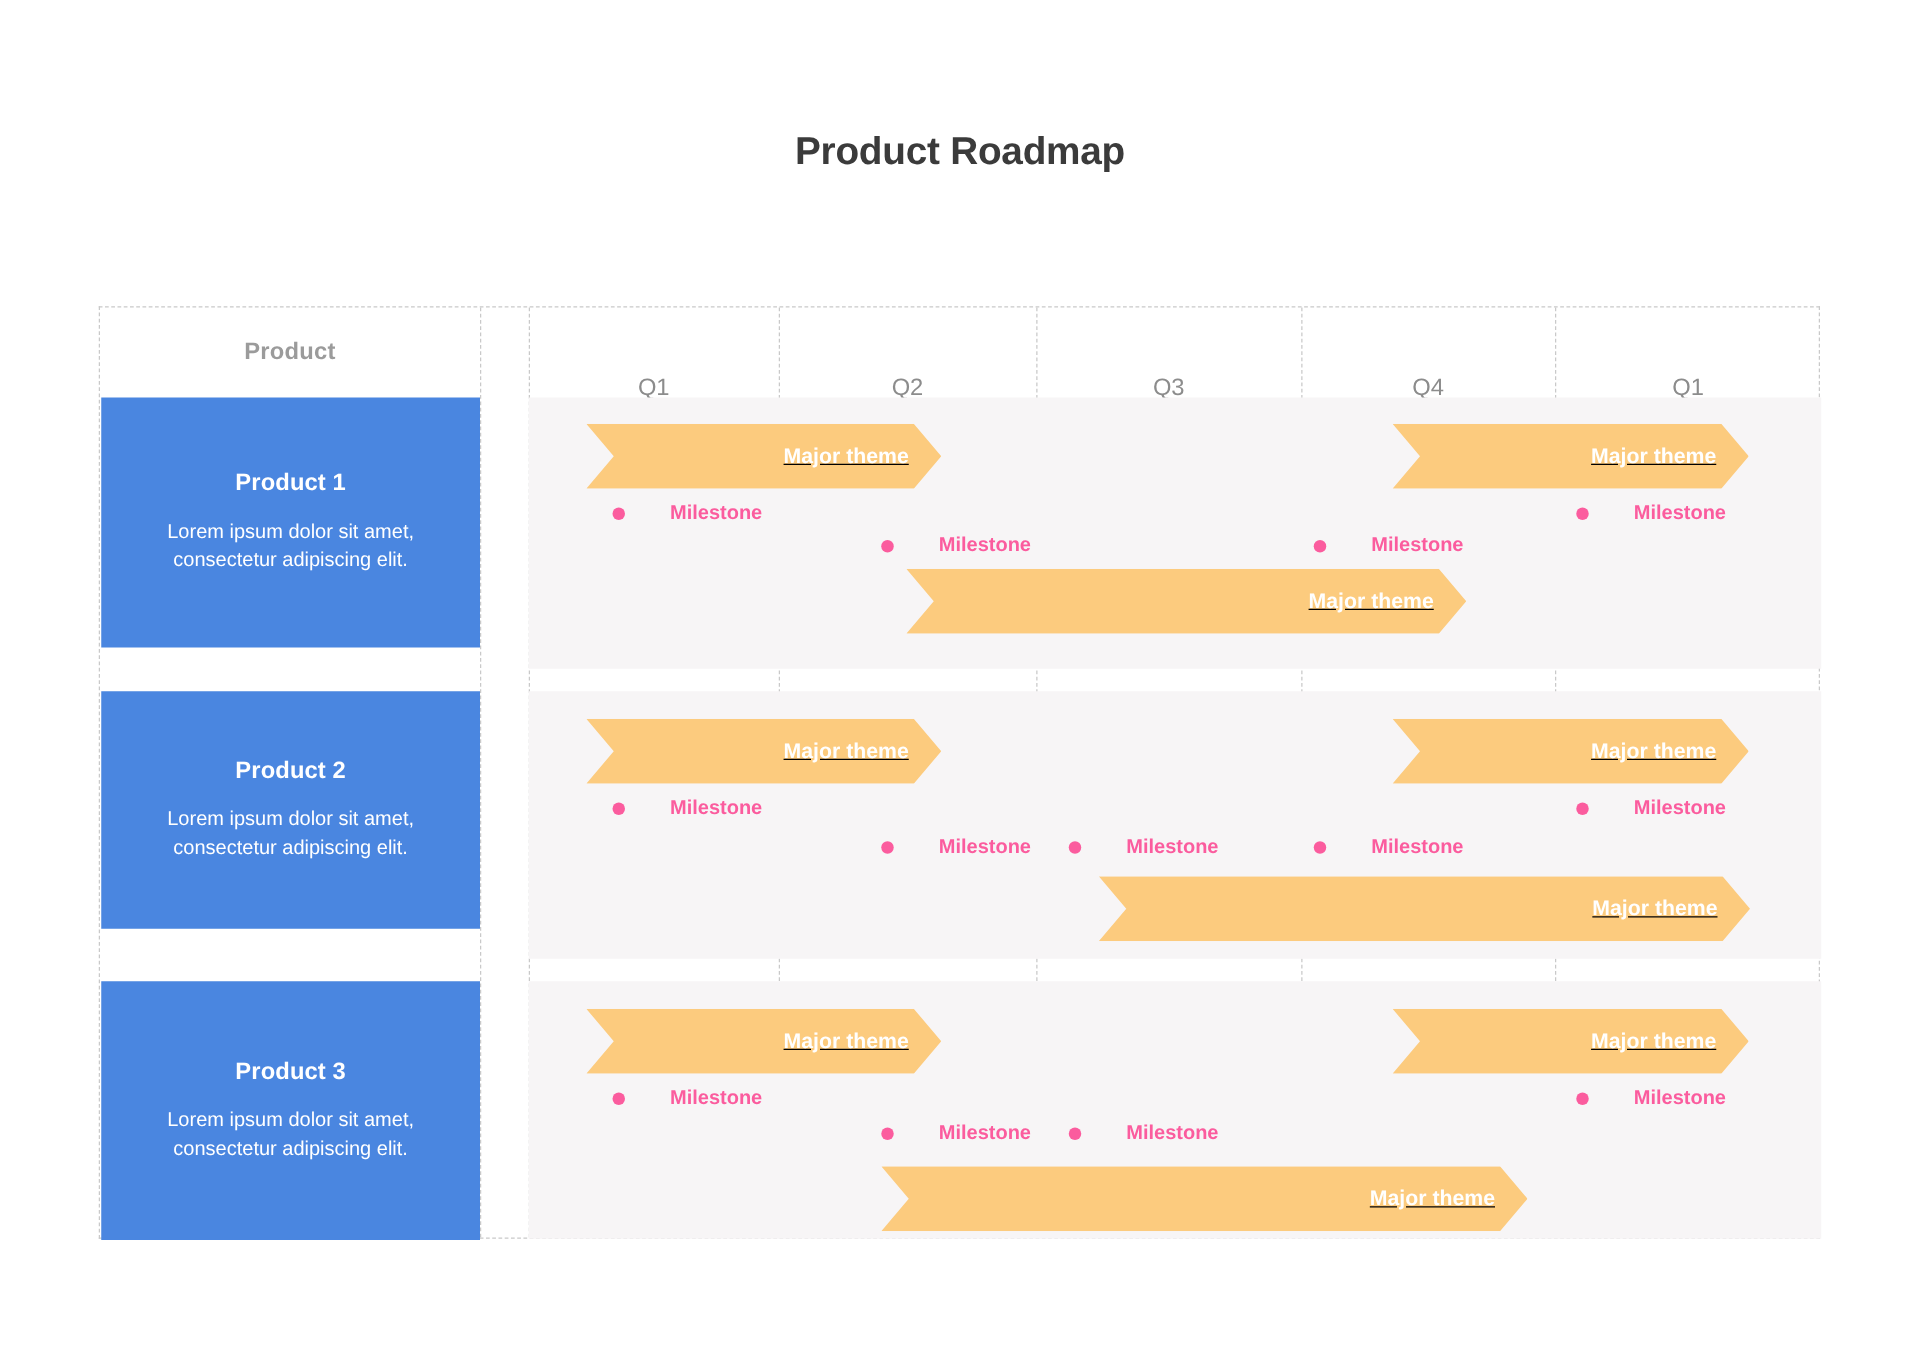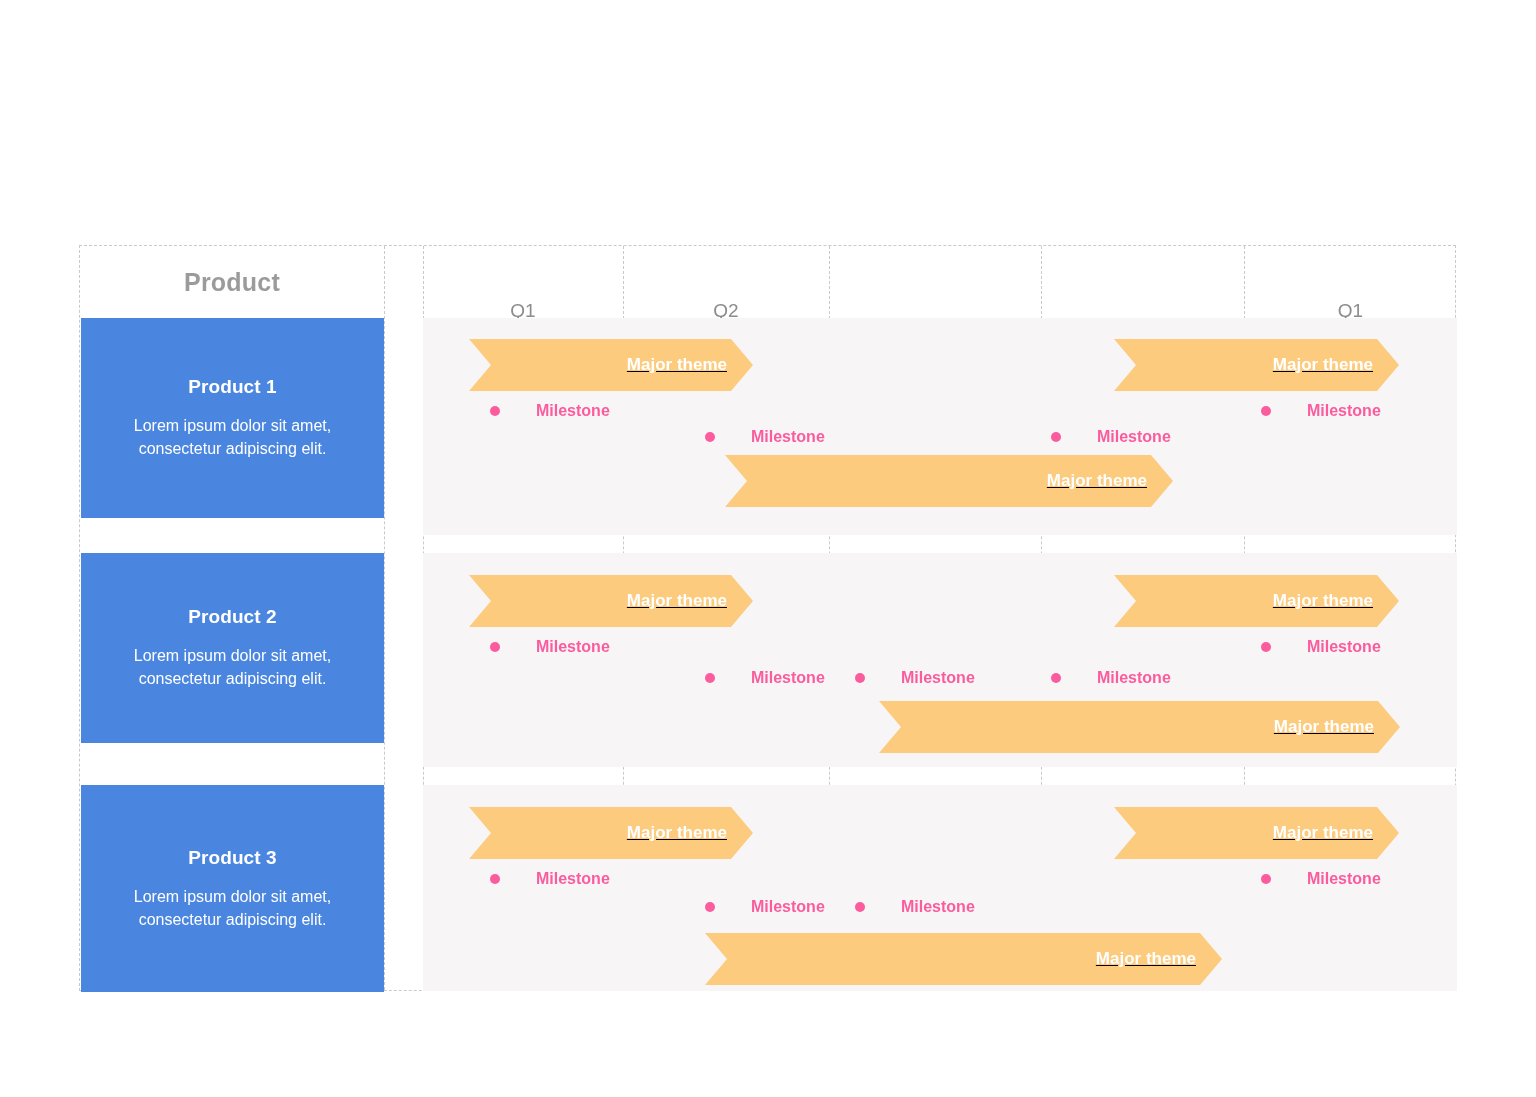--- a/index.html
+++ b/index.html
@@ -55,21 +55,21 @@
     position: absolute;
     left: 0; top: 0;
     width: 1377px;
     height: 72px;
   }
   #product-header {
     position: absolute;
     left: 0; top: 0;
     width: 304px; height: 72px;
     display: flex; align-items: center; justify-content: center;
-    font-size: 25px; font-weight: bold;
+    font-size: 19px; font-weight: bold;
     color: #9b9b9b;
     letter-spacing: 0.2px;
   }
   .quarter-header {
     position: absolute;
     top: 16px;
     height: 72px;
     display: flex; align-items: flex-end; justify-content: center;
     padding-bottom: 12px;
     font-size: 19px;
@@ -151,34 +151,37 @@
     font-size: 16px;
     font-weight: bold;
     color: #fb5c9e;
   }
 </style>
 </head>
 <body>
 
 <div id="canvas">
 
+  <div id="page-title">Product Roadmap</div>
 
   <div id="roadmap-table">
 
     <div class="col-divider" style="left:304px;"></div>
     <div class="col-divider" style="left:343px;"></div>
     <div class="col-divider" style="left:543px;"></div>
     <div class="col-divider" style="left:749px;"></div>
     <div class="col-divider" style="left:961px;"></div>
     <div class="col-divider" style="left:1164px;"></div>
 
     <div id="header-row">
       <div id="product-header">Product</div>
       <div class="quarter-header" style="left:343px;  width:200px;">Q1</div>
       <div class="quarter-header" style="left:543px;  width:206px;">Q2</div>
+      <div class="quarter-header" style="left:749px;  width:212px;">Q3</div>
+      <div class="quarter-header" style="left:961px;  width:203px;">Q4</div>
       <div class="quarter-header" style="left:1164px; width:213px;">Q1</div>
     </div>
 
     <div class="product-row" style="top:72px; height:217px;">
       <div class="timeline-band" style="top:0; height:217px;"></div>
 
       <div class="product-card" style="top:0; height:200px;">
         <div class="product-name">Product 1</div>
         <div class="product-desc">Lorem ipsum dolor sit amet, consectetur adipiscing elit.</div>
       </div>

